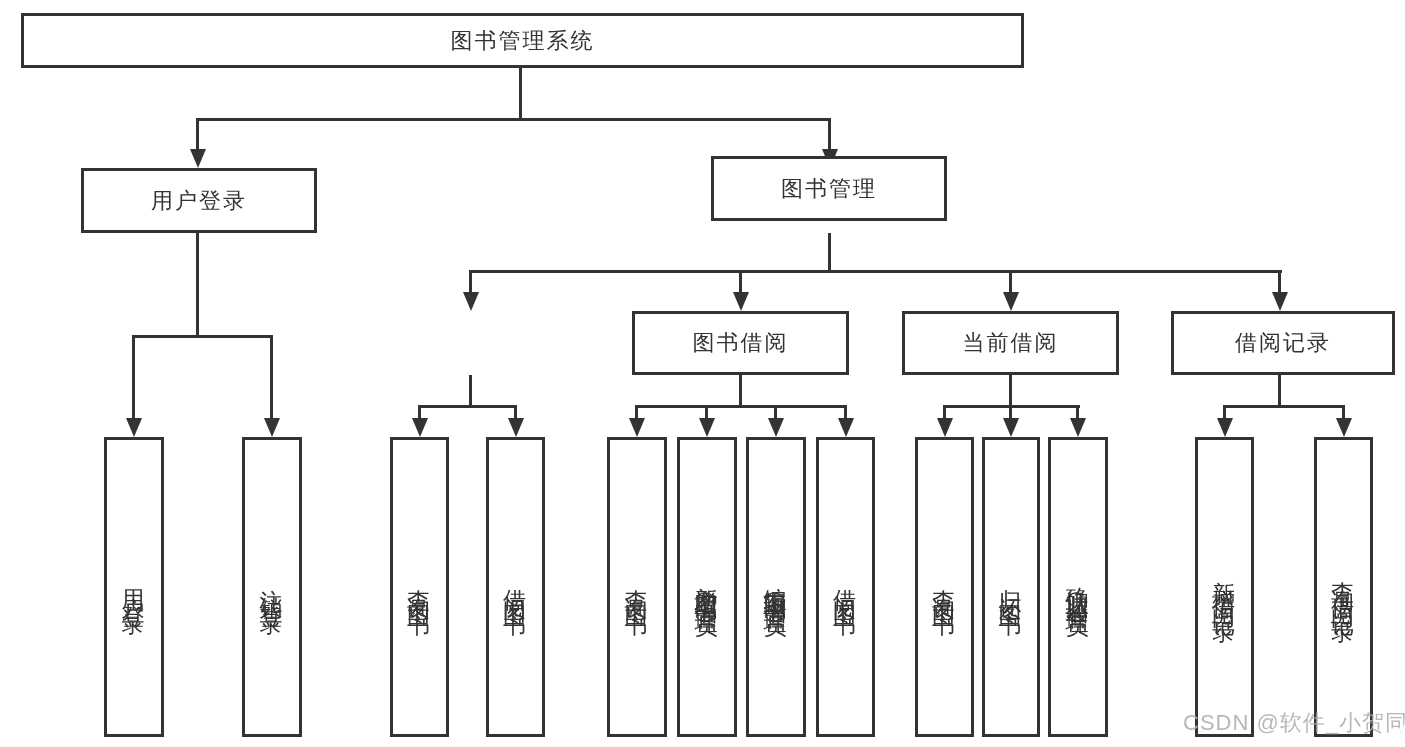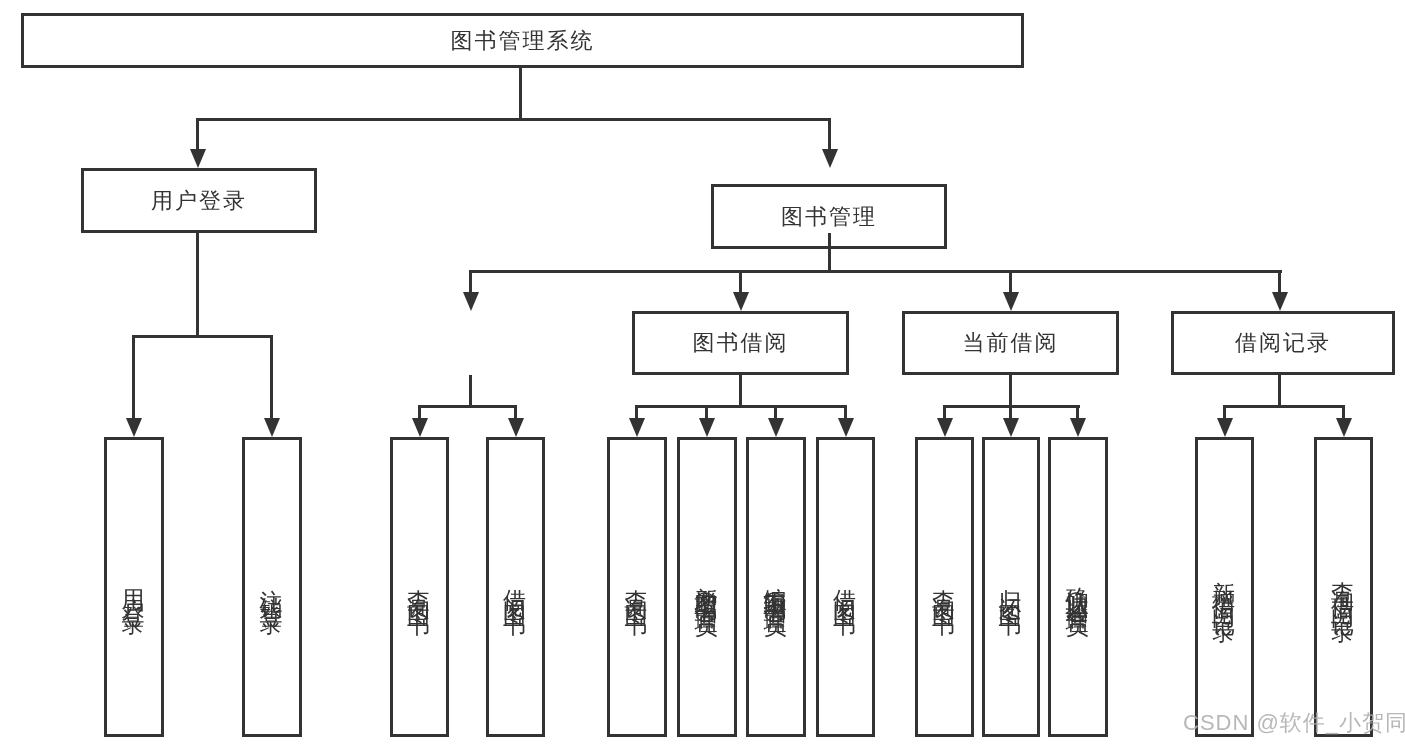--- a/index.html
+++ b/index.html
@@ -10,20 +10,21 @@
   }
   * { margin: 0; padding: 0; box-sizing: border-box; }
   html, body { background: var(--bg); }
   body { font-family: "Liberation Sans", "DejaVu Sans", sans-serif; color: var(--text); }
   .canvas {
     position: relative;
     width: 1405px;
     height: 747px;
     background: var(--bg);
     overflow: hidden;
+    border-radius: 30px;
   }
   .node {
     position: absolute;
     border: 3px solid var(--line);
     background: var(--bg);
     display: flex;
     align-items: center;
     justify-content: center;
     font-size: 22px;
     letter-spacing: 2px;
@@ -82,21 +83,21 @@
   <div class="vline" style="left:519px; top:68px; height:53px;"></div>
   <div class="hline" style="left:196px; top:118px; width:635px;"></div>
   <div class="vline" style="left:196px; top:120px; height:31px;"></div>
   <div class="arrow" style="left:190px; top:149px;"></div>
   <div class="vline" style="left:828px; top:120px; height:31px;"></div>
   <div class="arrow" style="left:822px; top:149px;"></div>
 
   <div class="node" style="left:81px; top:168px; width:236px; height:65px;">
     <span>用户登录</span>
   </div>
-  <div class="node" style="left:711px; top:184px; width:236px; height:65px;">
+  <div class="node" style="left:711px; top:156px; width:236px; height:65px;">
     <span>图书管理</span>
   </div>
 
   <div class="vline" style="left:196px; top:233px; height:104px;"></div>
   <div class="hline" style="left:132px; top:335px; width:141px;"></div>
   <div class="vline" style="left:132px; top:337px; height:82px;"></div>
   <div class="arrow" style="left:126px; top:418px;"></div>
   <div class="vline" style="left:270px; top:337px; height:82px;"></div>
   <div class="arrow" style="left:264px; top:418px;"></div>
 

